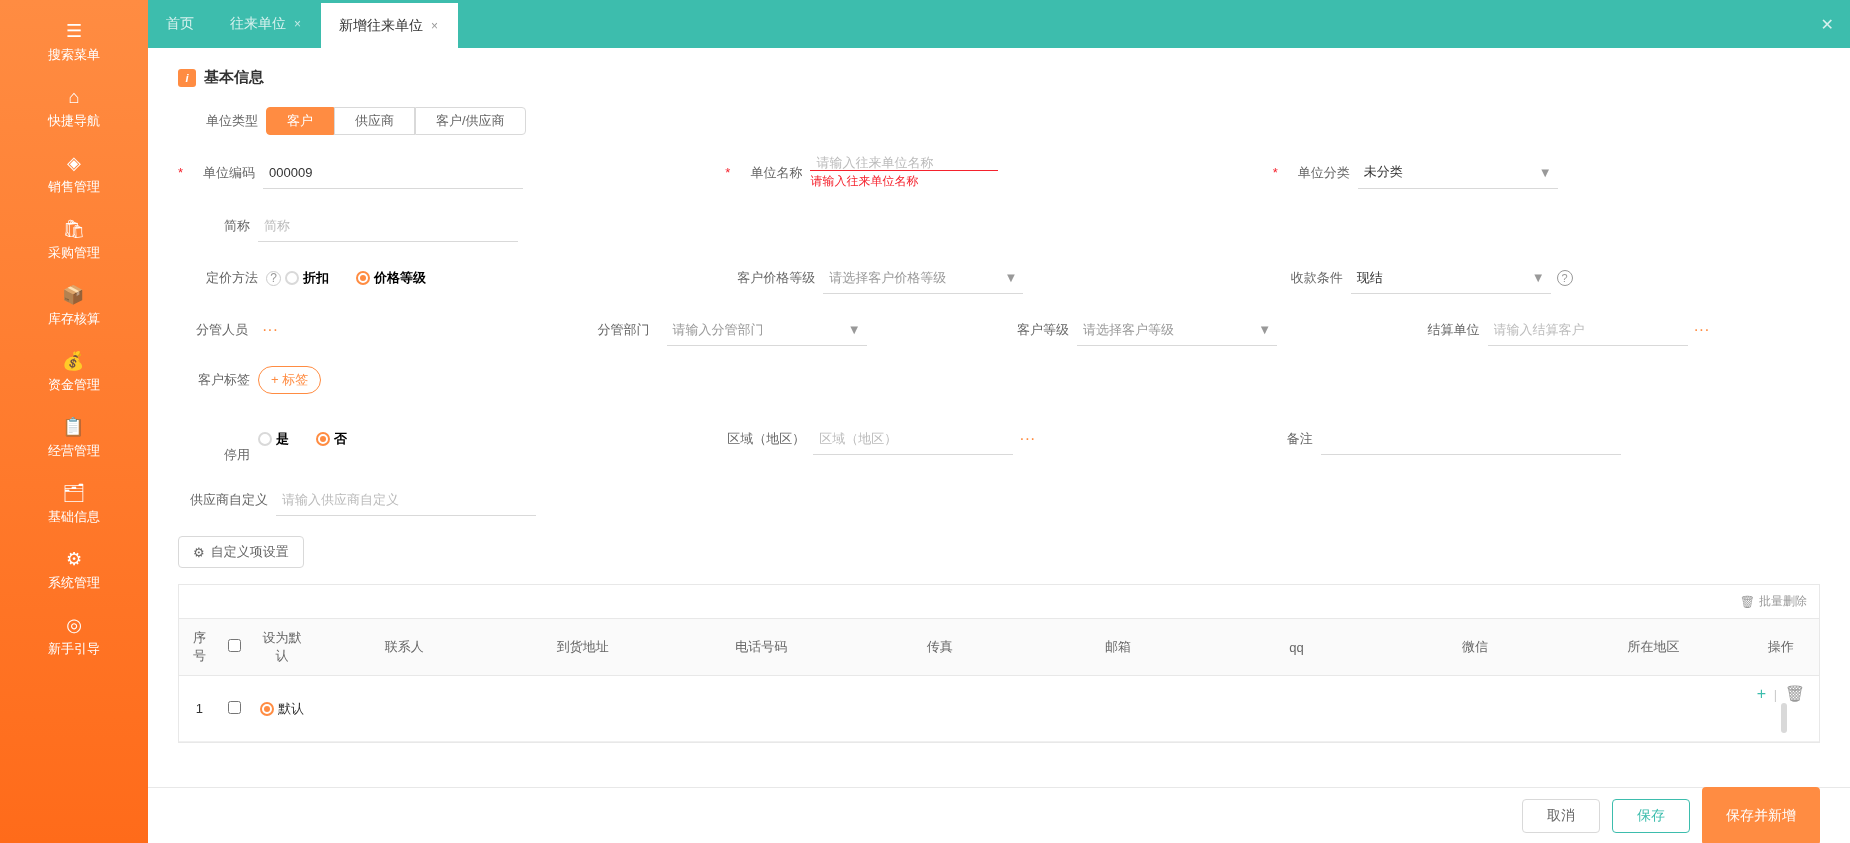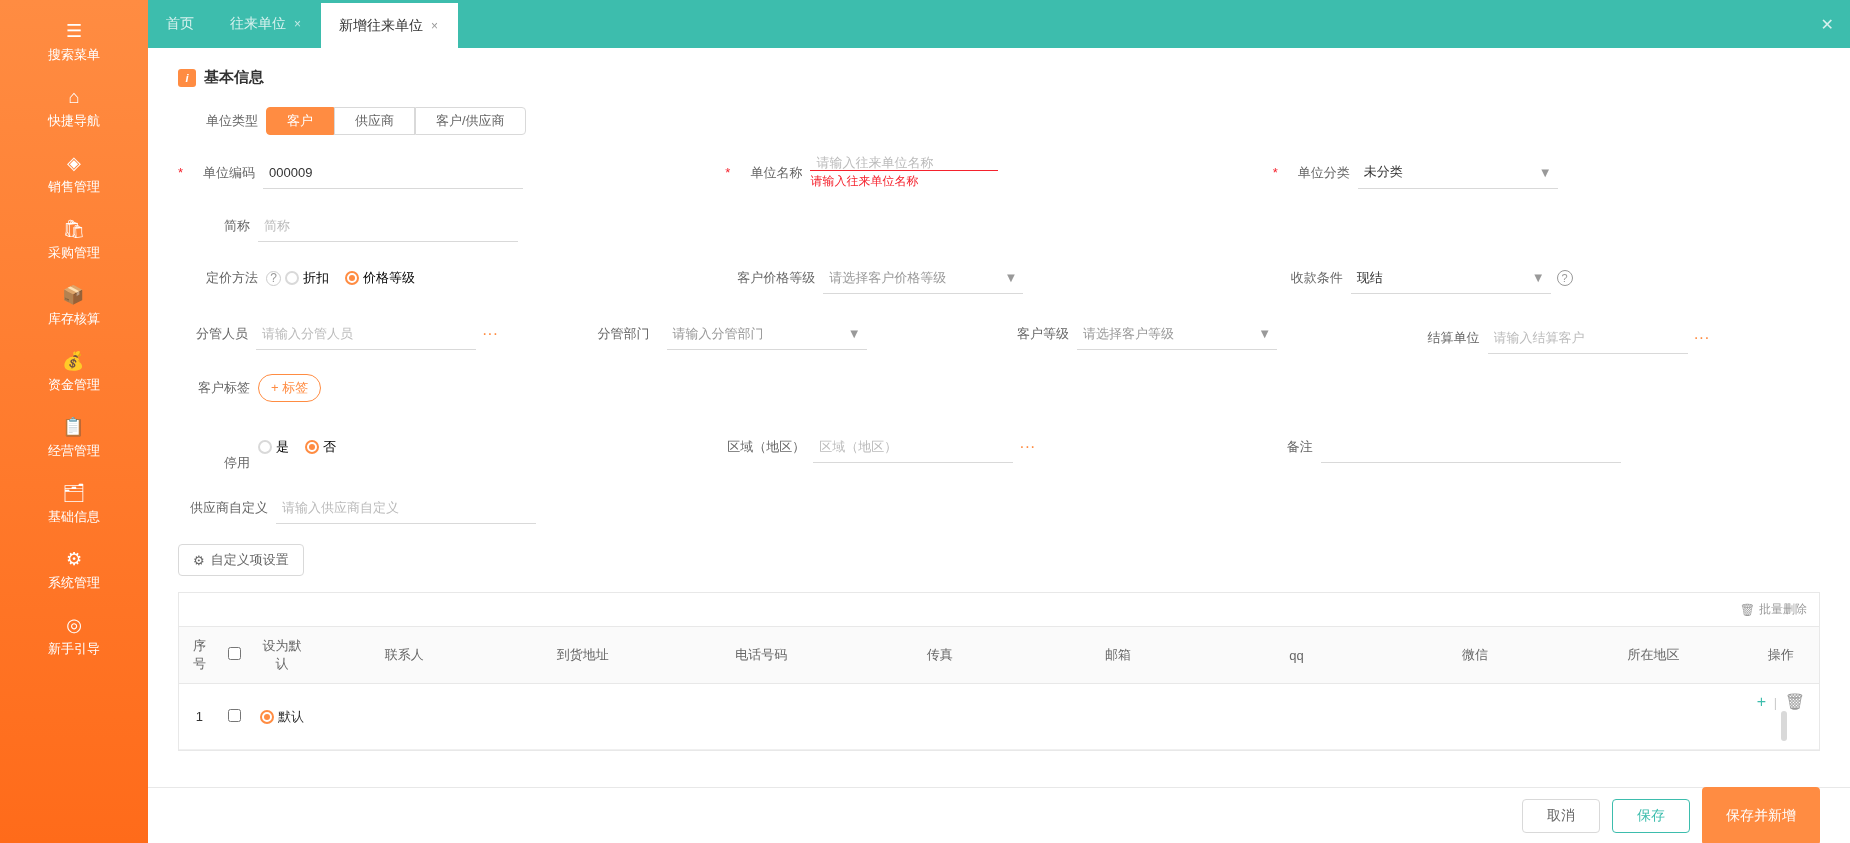--- a/index.html
+++ b/index.html
@@ -196,21 +196,22 @@
       border-color: #ff8c42;
       color: #fff;
     }
     .type-btn:first-child { border-radius: 4px 0 0 4px; }
     .type-btn:last-child { border-radius: 0 4px 4px 0; }
 
     
     .radio-group {
       display: flex;
       align-items: center;
-      gap: 16px;
+      gap: 27px;
+      font-weight: bold;
     }
     .radio-item {
       display: flex;
       align-items: center;
       gap: 4px;
       cursor: pointer;
     }
     .radio-circle {
       width: 14px;
       height: 14px;
@@ -520,38 +521,37 @@
           <span class="select-value">现结</span>
           <span class="chevron-icon">▼</span>
         </div>
         <div class="info-icon" style="margin-left:6px;">?</div>
       </div>
     </div>
 
     <div class="form-row">
       <div class="form-field" style="flex:1;min-width:300px;">
         <span class="form-label" style="min-width:70px;">分管人员</span>
-        <input class="form-input" placeholder="请输入分管人员" style="max-width: 220px;">
         <span class="more-btn">···</span>
       </div>
       <div class="form-field" style="flex:1;min-width:300px;">
         <span class="form-label" style="min-width:70px;text-align:center;">分管部门</span>
         <div class="form-select" style="max-width:200px;">
           <span>请输入分管部门</span>
           <span class="chevron-icon">▼</span>
         </div>
       </div>
       <div class="form-field" style="flex:1;min-width:300px;">
         <span class="form-label" style="min-width:70px;">客户等级</span>
         <div class="form-select" style="max-width:200px;">
           <span>请选择客户等级</span>
           <span class="chevron-icon">▼</span>
         </div>
       </div>
-      <div class="form-field" style="flex:1;min-width:280px;margin-top:8px;">
+      <div class="form-field" style="flex:1;min-width:280px;">
         <span class="form-label" style="min-width:70px;">结算单位</span>
         <input class="form-input" placeholder="请输入结算客户" style="max-width: 200px;">
         <span class="more-btn">···</span>
       </div>
     </div>
 
     <div class="form-row">
       <div class="form-field">
         <span class="form-label" style="min-width:72px;">客户标签</span>
         <div class="tag-btn">

